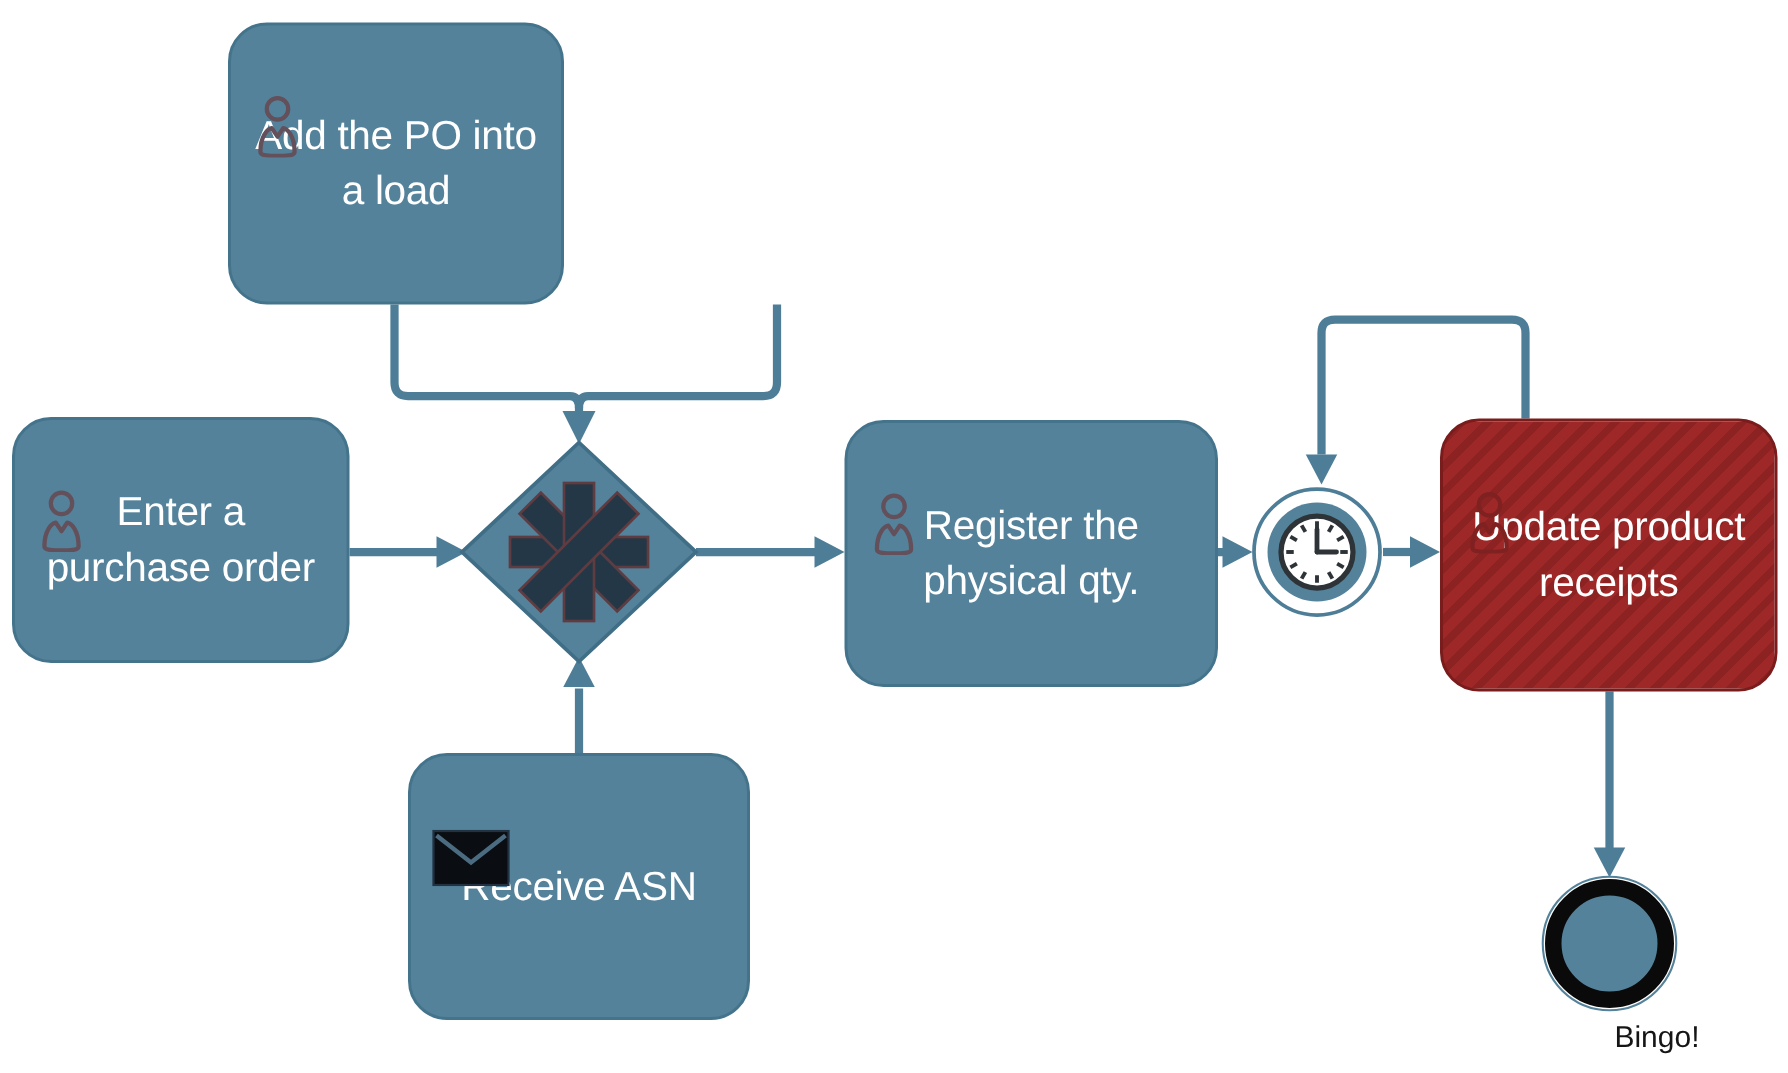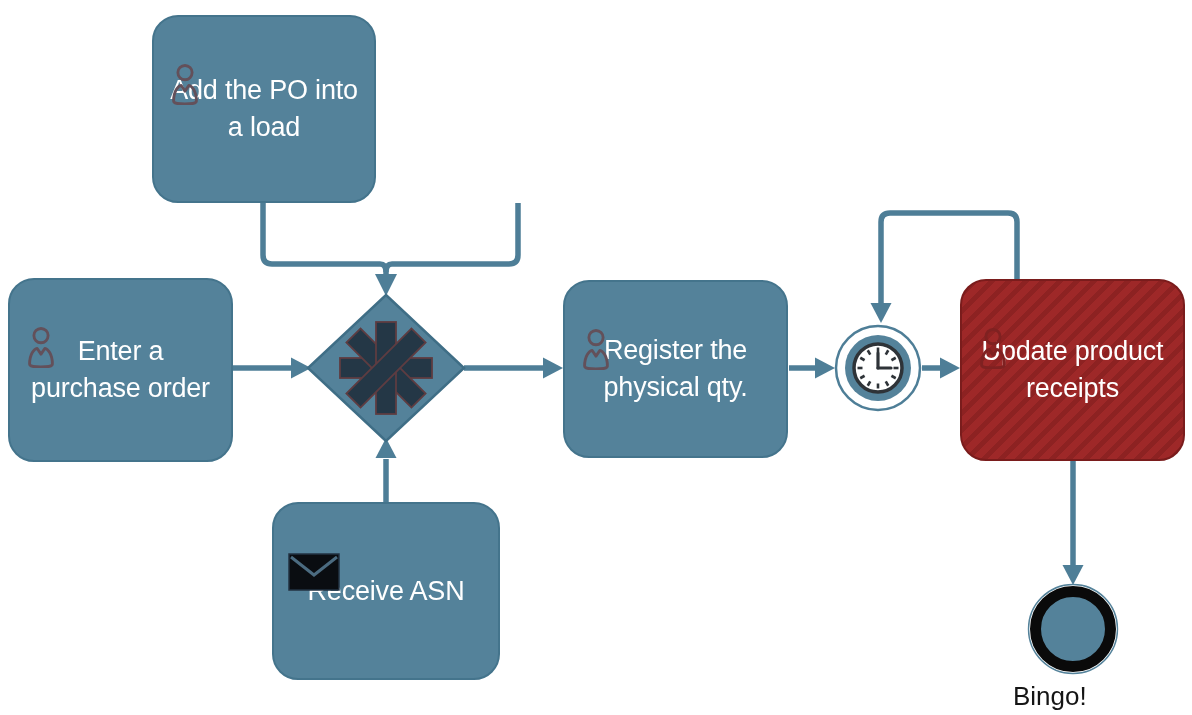--- a/index.html
+++ b/index.html
@@ -14,21 +14,21 @@
     color:#ffffff;display:flex;align-items:center;justify-content:center;
     text-align:center;font-size:27px;line-height:37px;font-weight:500;
     white-space:pre-line;letter-spacing:-0.2px;
   }
   .task .icon{position:absolute;top:9px;left:12px;}
   .task.red{
     background:repeating-linear-gradient(135deg,#9e2828 0 7px,#8d2222 7px 12px);
     border-color:#7a1c1c;
   }
   .event-label{
-    position:absolute;text-align:left;color:#151515;font-size:26px;
+    position:absolute;text-align:right;color:#151515;font-size:20px;
   }
 </style>
 </head>
 <body>
 
 <div class="canvas">
 
   <svg class="layer" width="1192" height="715" viewBox="0 0 1192 715">
     <g stroke="#4e7e97" stroke-width="5.5" fill="none" stroke-linejoin="round">
       <path d="M263 203 L263 255 Q263 264 272 264 L380 264 Q386 264 386 272 L386 275"></path>
@@ -99,32 +99,32 @@
       <svg width="38" height="42" viewBox="0 0 40 44" fill="none" stroke="#63505a" stroke-width="3" stroke-linejoin="round">
         <circle cx="20" cy="10" r="7.5"></circle>
         <path d="M8 40 C8 29 13 24 16 23.5 L20 29.5 L24 23.5 C27 24 32 29 32 40 C32 42.5 28 43 20 43 C12 43 8 42.5 8 40 Z"></path>
       </svg>
     </span>
     <div>Add the PO into
 a load</div>
   </div>
 
 
-  <div class="task" style="left:8px;top:278px;width:225px;height:184px">
+  <div class="task" style="left:8px;top:278px;width:225px;height:164px">
     <span class="icon">
       <svg width="38" height="42" viewBox="0 0 40 44" fill="none" stroke="#63505a" stroke-width="3" stroke-linejoin="round">
         <circle cx="20" cy="10" r="7.5"></circle>
         <path d="M8 40 C8 29 13 24 16 23.5 L20 29.5 L24 23.5 C27 24 32 29 32 40 C32 42.5 28 43 20 43 C12 43 8 42.5 8 40 Z"></path>
       </svg>
     </span>
     <div>Enter a
 purchase order</div>
   </div>
 
-  <div class="task" style="left:563px;top:280px;width:225px;height:178px">
+  <div class="task" style="left:563px;top:280px;width:249px;height:178px">
     <span class="icon">
       <svg width="38" height="42" viewBox="0 0 40 44" fill="none" stroke="#63505a" stroke-width="3" stroke-linejoin="round">
         <circle cx="20" cy="10" r="7.5"></circle>
         <path d="M8 40 C8 29 13 24 16 23.5 L20 29.5 L24 23.5 C27 24 32 29 32 40 C32 42.5 28 43 20 43 C12 43 8 42.5 8 40 Z"></path>
       </svg>
     </span>
     <div>Register the
 physical qty.</div>
   </div>
 

